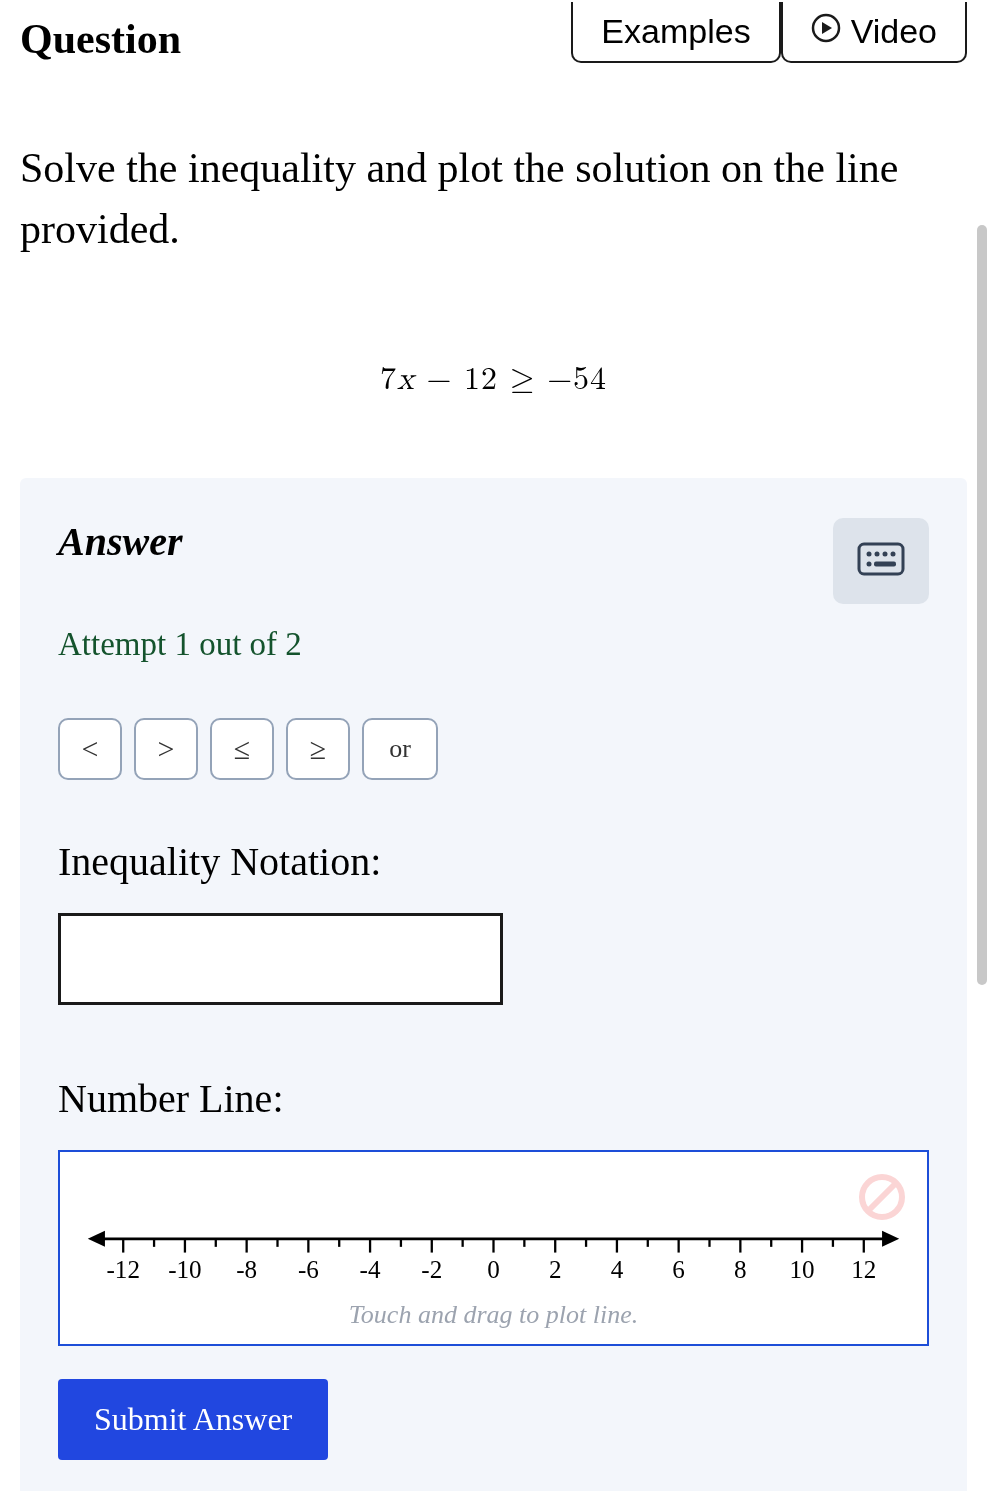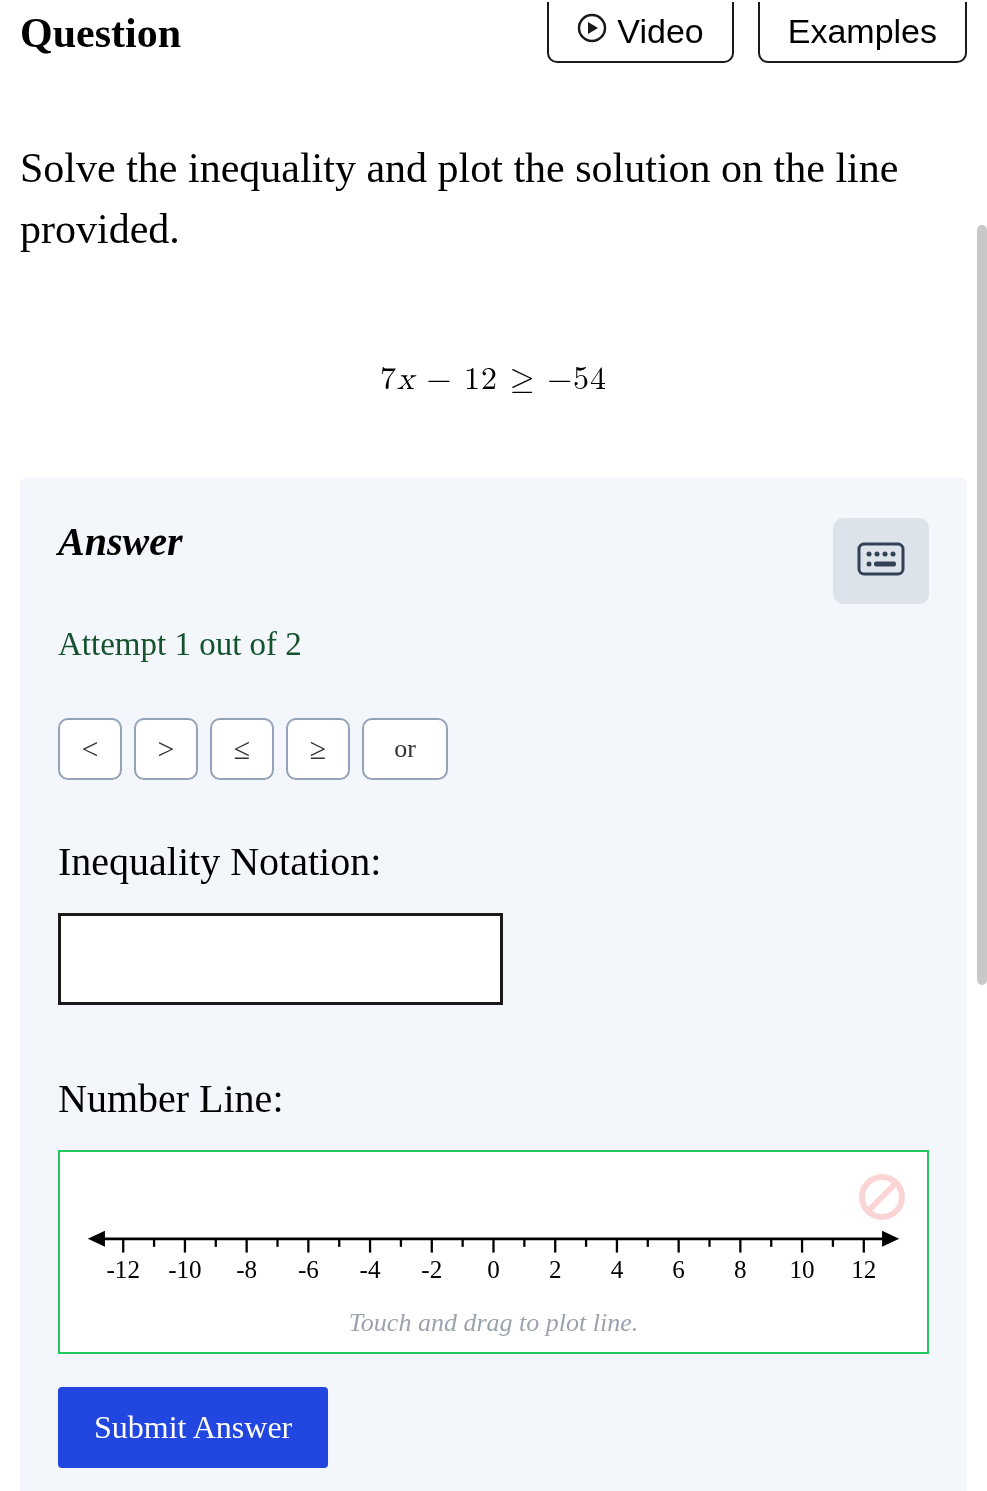--- a/index.html
+++ b/index.html
@@ -10,22 +10,22 @@
       height: 1491px;
       position: relative;
       overflow: hidden;
     }
     .container {
       padding: 0 20px;
       position: relative;
     }
     .header-row {
       display: flex;
-      align-items: center;
-      gap: 24px;
+      align-items: flex-end;
+      gap: 0;
       padding-top: 2px;
     }
     .question-title {
       font-size: 42px;
       font-weight: bold;
       font-family: Georgia, serif;
       flex: 1;
     }
     .header-btn {
       border: 2px solid #1a1a1a;
@@ -103,37 +103,37 @@
       width: 64px;
       height: 62px;
       display: flex;
       align-items: center;
       justify-content: center;
       font-size: 30px;
       font-family: Georgia, serif;
       cursor: pointer;
       color: #333;
     }
-    .sym-btn.or-btn { width: 86px; font-size: 26px; }
+    .sym-btn.or-btn { width: 76px; font-size: 26px; }
     .section-label {
       font-size: 40px;
       font-family: Georgia, serif;
       margin-top: 58px;
     }
     .notation-input {
       border: 3px solid #1a1a1a;
       width: 445px;
       height: 92px;
       margin-top: 28px;
       background: #fff;
       font-size: 30px;
       padding: 0 14px;
     }
     .number-line-container {
-      border: 2px solid #22c55e;
+      border: 2px solid #1d4ed8;
       margin-top: 28px;
       padding: 22px 18px 14px 18px;
       background: #fff;
       position: relative;
     }
     .clear-circle {
       position: absolute;
       right: 20px;
       top: 20px;
       width: 50px;
@@ -144,21 +144,21 @@
       width: 100%;
       height: 80px;
       margin-top: 42px;
     }
     .nl-hint {
       text-align: center;
       color: #9ca3af;
       font-size: 26px;
       font-family: Georgia, serif;
       font-style: italic;
-      margin-top: 8px;
+      margin-top: 0px;
     }
     .submit-btn {
       background: #2147e0;
       color: #fff;
       border: none;
       border-radius: 4px;
       font-size: 32px;
       font-family: Georgia, serif;
       padding: 22px 36px;
       margin-top: 33px;
@@ -182,30 +182,30 @@
       border-radius: 5px;
     }
   </style>
 </head>
 <body>
 
 <div class="container">
   <div class="header-row">
     <div class="question-title">Question</div>
     <div class="header-btn">
+      <span>Examples</span>
+    </div>
+    <div class="header-btn">
       <span>
         <svg width="30" height="30" viewBox="0 0 30 30">
           <circle cx="15" cy="15" r="13" fill="none" stroke="#1a1a1a" stroke-width="2.5"></circle>
           <polygon points="11,9 11,21 21,15" fill="#1a1a1a"></polygon>
         </svg>
       </span>
       <span>Video</span>
-    </div>
-    <div class="header-btn">
-      <span>Examples</span>
     </div>
   </div>
 
   <div class="prompt-text">Solve the inequality and plot the solution on the line provided.</div>
 
   <div class="equation">
     7<span class="x">x</span> − 12 ≥ −54
   </div>
 
   <div class="answer-panel">

